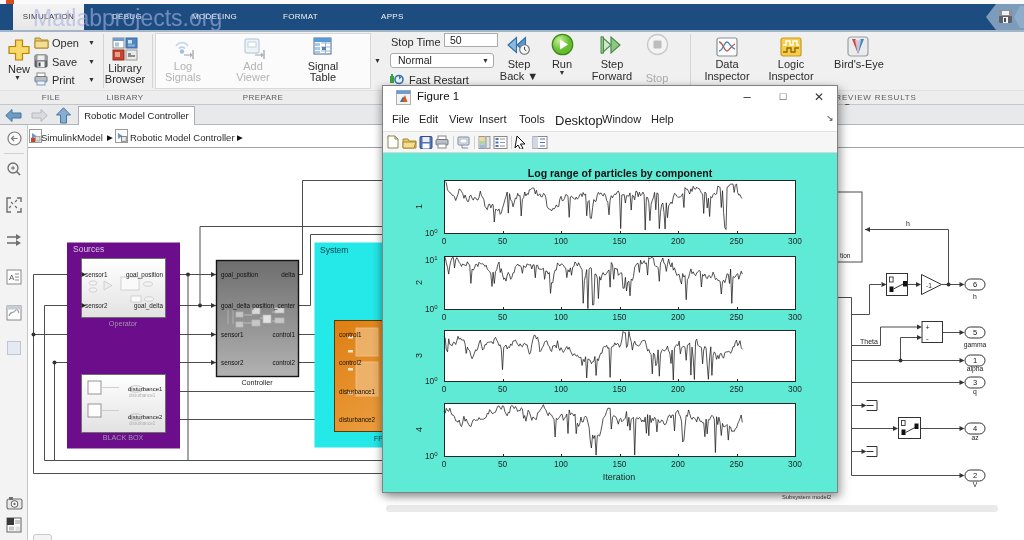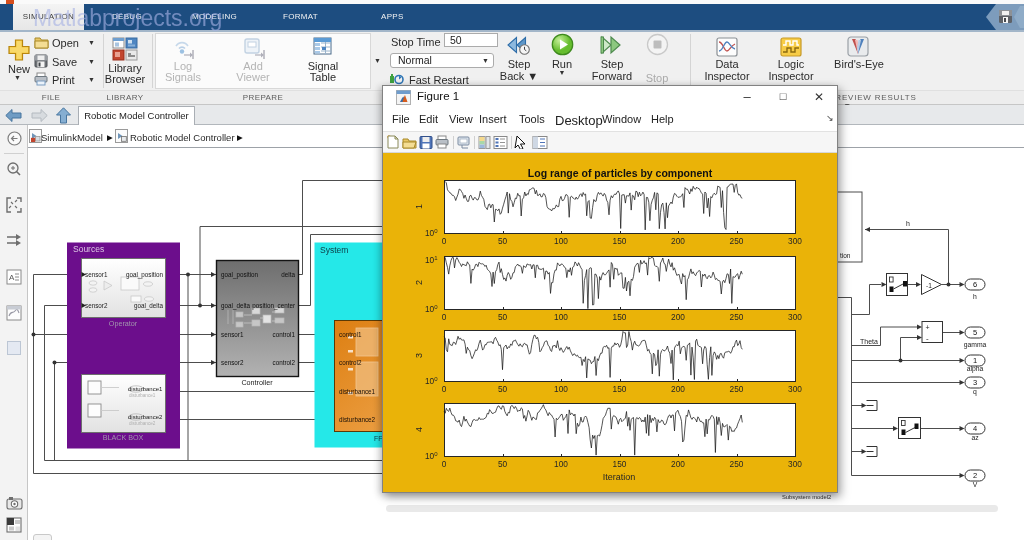--- a/index.html
+++ b/index.html
@@ -451,21 +451,21 @@
 <rect x="965" y="423.0" width="20" height="11" rx="5.5" fill="#fff" stroke="#333"></rect>
     <text x="975" y="431.3" font-size="7.5" fill="#111" text-anchor="middle">4</text>
     <text x="975" y="440" font-size="6.8" fill="#222" text-anchor="middle">az</text>
 <rect x="965" y="470.0" width="20" height="11" rx="5.5" fill="#fff" stroke="#333"></rect>
     <text x="975" y="478.3" font-size="7.5" fill="#111" text-anchor="middle">2</text>
     <text x="975" y="486.5" font-size="6.8" fill="#222" text-anchor="middle">V</text>
 <text x="860" y="344" font-size="7" fill="#222">Theta</text>
 <text x="782" y="499" font-size="5.8" fill="#333">Subsystem model2</text>
 </svg>
 <div class="abs" style="left:5px;top:5px;font-size:23px;font-weight:normal;color:rgba(166,178,228,.62);letter-spacing:0px;z-index:30;margin-left:28px;">Matlabprojects.org</div>
-<div class="abs" style="left:382px;top:85px;width:456px;height:408px;background:#eab308;border:1px solid #828282;box-shadow:3px 4px 9px rgba(0,0,0,.35), -3px 2px 7px rgba(0,0,0,.18);z-index:20;">
+<div class="abs" style="left:382px;top:85px;width:456px;height:408px;background:#5eead4;border:1px solid #828282;box-shadow:3px 4px 9px rgba(0,0,0,.35), -3px 2px 7px rgba(0,0,0,.18);z-index:20;">
 <div class="abs" style="left:0;top:0;width:454px;height:23px;background:#fff;"></div>
 <svg class="abs" style="left:13px;top:4px;" width="15" height="15">
       <rect x="0.5" y="0.5" width="14" height="14" fill="#f4f4f4" stroke="#b0b0b0"></rect>
       <rect x="0.5" y="0.5" width="14" height="3.5" fill="#6f9ccc"></rect>
       <path d="M4 12c1.5-3 2.5-5 3.5-5.5L9.5 12z" fill="#3b6ea5"></path>
       <path d="M6.5 12c1-3.5 2-6.5 2.5-7l2.5 7z" fill="#d55c1e"></path>
     </svg>
 <div class="abs" style="left:34px;top:4px;font-size:11.5px;color:#111;">Figure 1</div>
 <div class="abs" style="left:356px;top:3px;width:16px;text-align:center;font-size:13px;color:#333;">–</div>
 <div class="abs" style="left:392px;top:4px;width:16px;text-align:center;font-size:11px;color:#333;">□</div>

